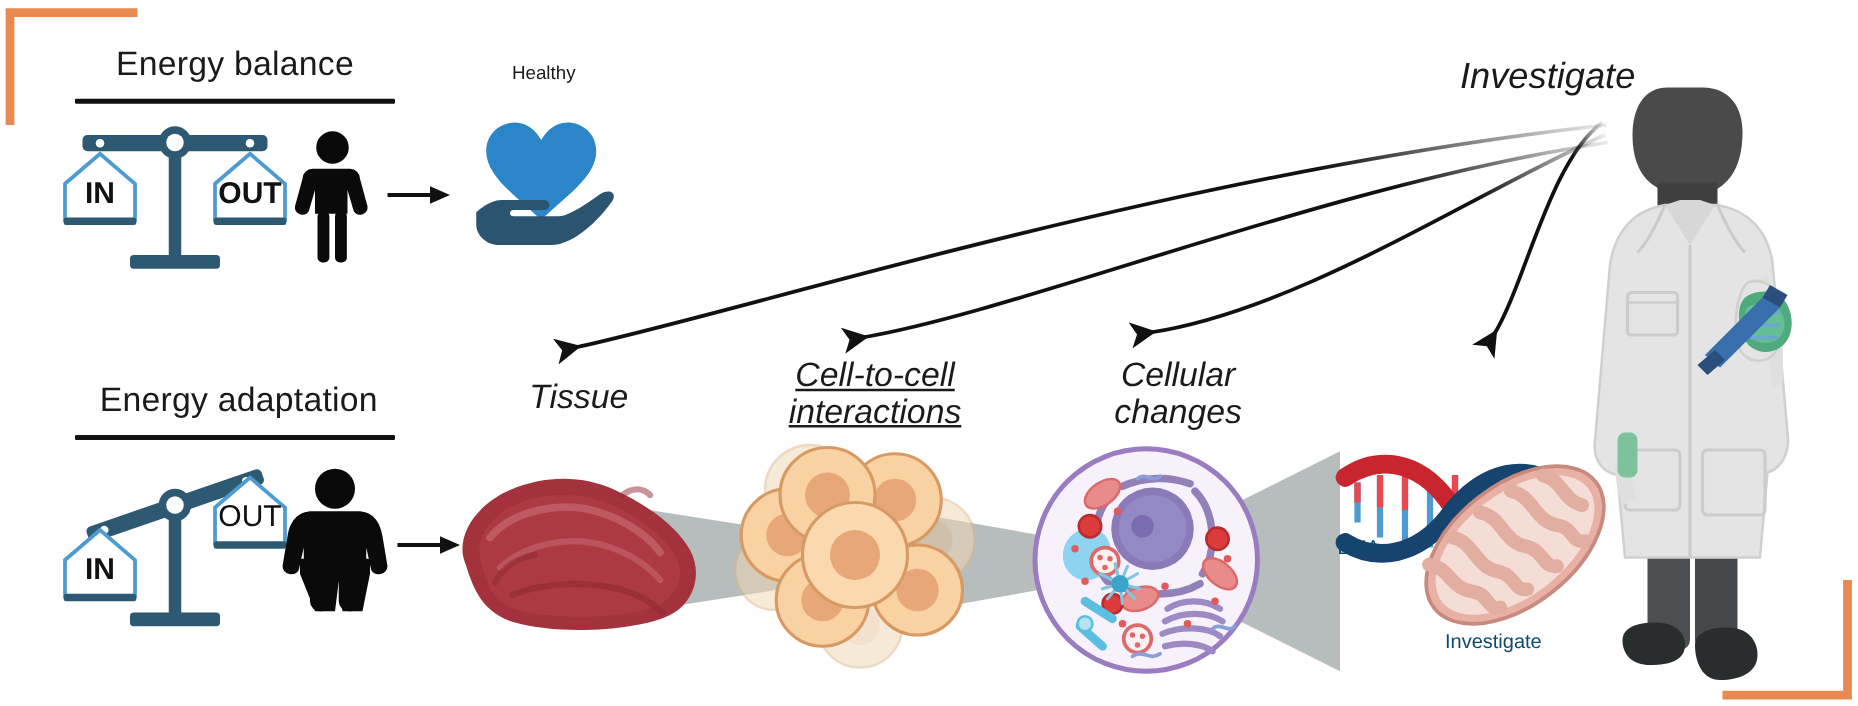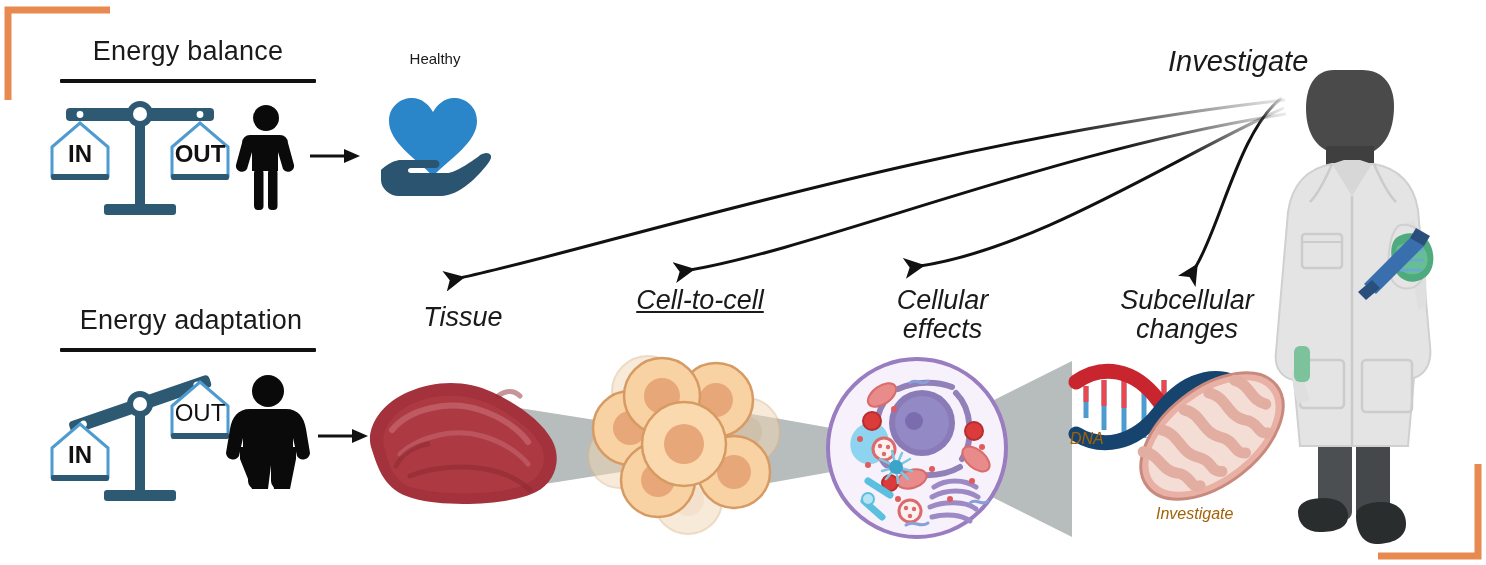--- a/index.html
+++ b/index.html
@@ -4,21 +4,21 @@
 <style>
   html,body{margin:0;padding:0;background:#ffffff;}
   body{font-family:"Liberation Sans",sans-serif;}
   #stage{position:relative;width:1486px;height:565px;background:#fff;overflow:hidden;}
   .abs{position:absolute;}
   .lbl{font-family:"Liberation Sans",sans-serif;color:#1a1a1a;}
   .hdr{font-size:27px;letter-spacing:.2px;text-align:center;white-space:nowrap;}
   .rule{background:#111;height:4px;border-radius:1px;}
   .panlbl{font-size:24px;font-weight:700;}
   .stagelbl{font-size:27px;font-style:italic;text-align:center;line-height:1.08;white-space:nowrap;}
-  .microlbl{font-size:16px;font-style:italic;color:#a16207;white-space:nowrap;}
+  .microlbl{font-size:16px;color:#0c4a6e;white-space:nowrap;}
   .investigate{font-size:29px;font-style:italic;white-space:nowrap;text-align:right;}
   .healthylbl{font-size:15px;white-space:nowrap;text-align:center;}
   svg{display:block;overflow:visible;}
 </style>
 </head>
 <body>
 
 <div id="stage">
 
   <svg class="abs" style="left:0;top:0;" width="120" height="105">
@@ -118,20 +118,21 @@
     <path d="M34,88 C30,70 46,50 72,42 C98,34 126,38 148,50 C168,61 186,76 192,90 C198,105 190,122 172,128 C146,137 94,138 64,130 C42,124 38,104 34,88 Z" fill="#ad3a43"></path>
     <path d="M42,72 C60,50 100,42 130,52 C152,59 170,72 178,84" fill="none" stroke="#c26069" stroke-width="6" stroke-linecap="round" opacity=".85"></path>
     <path d="M50,96 C70,78 104,70 132,78 C154,84 170,96 178,106" fill="none" stroke="#c26069" stroke-width="5" stroke-linecap="round" opacity=".7"></path>
     <path d="M60,118 C84,108 120,106 148,114 C164,119 174,126 180,132" fill="none" stroke="#8f2a33" stroke-width="5" stroke-linecap="round" opacity=".6"></path>
     <path d="M46,108 C52,96 64,88 78,86" fill="none" stroke="#8f2a33" stroke-width="5" stroke-linecap="round" opacity=".55"></path>
     <path d="M148,38 C156,32 164,32 170,38" fill="none" stroke="#8f2a33" stroke-width="5" stroke-linecap="round" opacity=".5"></path>
   </svg>
 
   <div class="abs lbl stagelbl" style="left:590px;top:286px;width:220px;text-decoration:underline;">
     <div>Cell-to-cell</div>
+    <div>interactions</div>
   </div>
   <svg class="abs" style="left:596px;top:352px;" width="200" height="175" viewBox="0 0 200 175">
     <g opacity=".5">
       <circle cx="52" cy="40" r="36" fill="#f3d7b4" stroke="#dbb68d" stroke-width="2"></circle>
       <circle cx="52" cy="40" r="17" fill="#e8c49c"></circle>
       <circle cx="150" cy="80" r="34" fill="#f3d7b4" stroke="#dbb68d" stroke-width="2"></circle>
       <circle cx="150" cy="80" r="16" fill="#e8c49c"></circle>
       <circle cx="92" cy="148" r="34" fill="#f3d7b4" stroke="#dbb68d" stroke-width="2"></circle>
       <circle cx="92" cy="148" r="16" fill="#e8c49c"></circle>
       <circle cx="24" cy="104" r="32" fill="#f3d7b4" stroke="#dbb68d" stroke-width="2"></circle>
@@ -145,21 +146,21 @@
     <circle cx="138" cy="120" r="36" fill="#f9d2a4" stroke="#d79a63" stroke-width="2.5"></circle>
     <circle cx="138" cy="120" r="17" fill="#e8a778"></circle>
     <circle cx="66" cy="44" r="38" fill="#f9d2a4" stroke="#d79a63" stroke-width="2.5"></circle>
     <circle cx="66" cy="44" r="18" fill="#e8a778"></circle>
     <circle cx="88" cy="92" r="42" fill="#fbd9ae" stroke="#d79a63" stroke-width="2.5"></circle>
     <circle cx="88" cy="92" r="20" fill="#e8a778"></circle>
   </svg>
 
   <div class="abs lbl stagelbl" style="left:855px;top:286px;width:175px;">
     <div>Cellular</div>
-    <div>effects</div>
+    <div>changes</div>
   </div>
   <svg class="abs" style="left:824px;top:355px;" width="186" height="186" viewBox="0 0 186 186">
     <circle cx="93" cy="93" r="89" fill="#f6f1fb" stroke="#9a7cc0" stroke-width="4"></circle>
     <circle cx="98" cy="68" r="33" fill="#8a7ab8"></circle>
     <circle cx="98" cy="68" r="27" fill="#9389c4"></circle>
     <circle cx="90" cy="66" r="9" fill="#7a6cae"></circle>
     <g stroke="#8d7ab5" stroke-width="6" stroke-linecap="round" fill="none" opacity=".95">
       <path d="M66,40 C50,56 48,84 60,100"></path>
       <path d="M132,38 C148,54 150,86 138,104"></path>
       <path d="M62,108 C74,120 112,126 136,112"></path>
@@ -222,24 +223,20 @@
         <circle cx="70" cy="54" r="3"></circle>
         <circle cx="44" cy="110" r="3"></circle>
       <circle cx="126" cy="144" r="3"></circle>
         <circle cx="148" cy="126" r="3"></circle>
         <circle cx="108" cy="114" r="3"></circle>
       <circle cx="158" cy="92" r="3"></circle>
         <circle cx="74" cy="144" r="3"></circle>
     </g>
   </svg>
 
-  <div class="abs lbl stagelbl" style="left:1082px;top:286px;width:210px;">
-    <div>Subcellular</div>
-    <div>changes</div>
-  </div>
 
   <svg class="abs" style="left:1068px;top:358px;" width="180" height="110" viewBox="0 0 180 110">
     <g stroke="#4e9bd0" stroke-width="5">
       <path d="M18,60 L18,28"></path>
         <path d="M36,72 L36,22"></path>
         <path d="M56,80 L56,20"></path>
       <path d="M76,80 L76,20"></path>
         <path d="M96,76 L96,22"></path>
         <path d="M116,66 L116,26"></path>
       <path d="M136,54 L136,32"></path>

